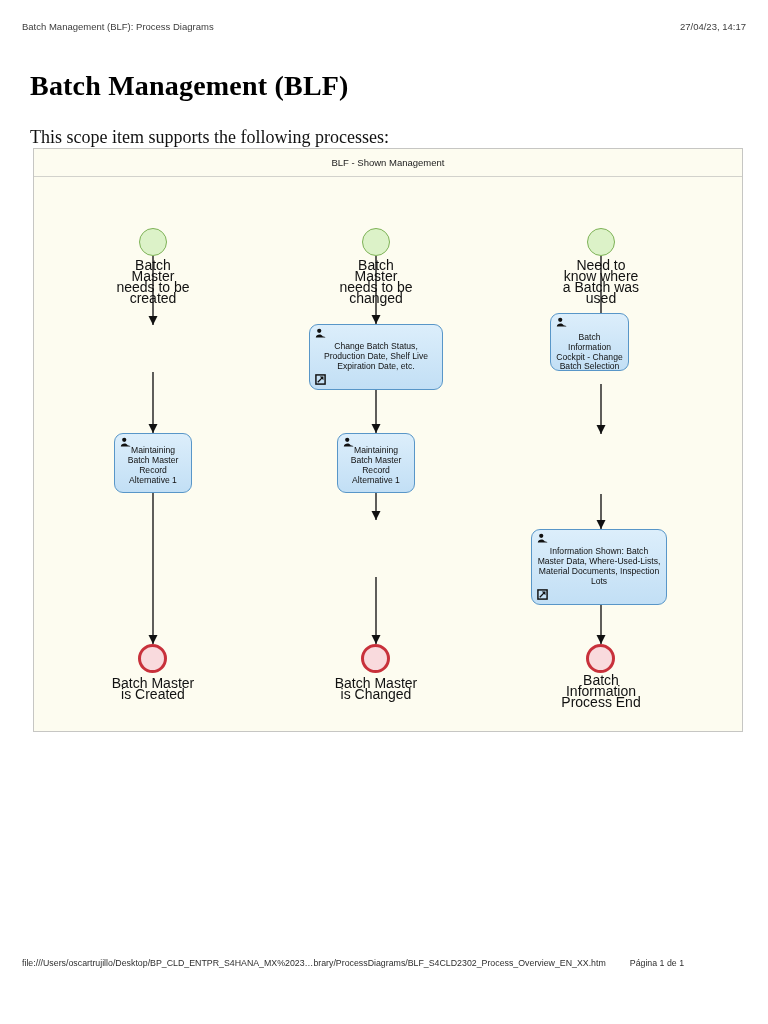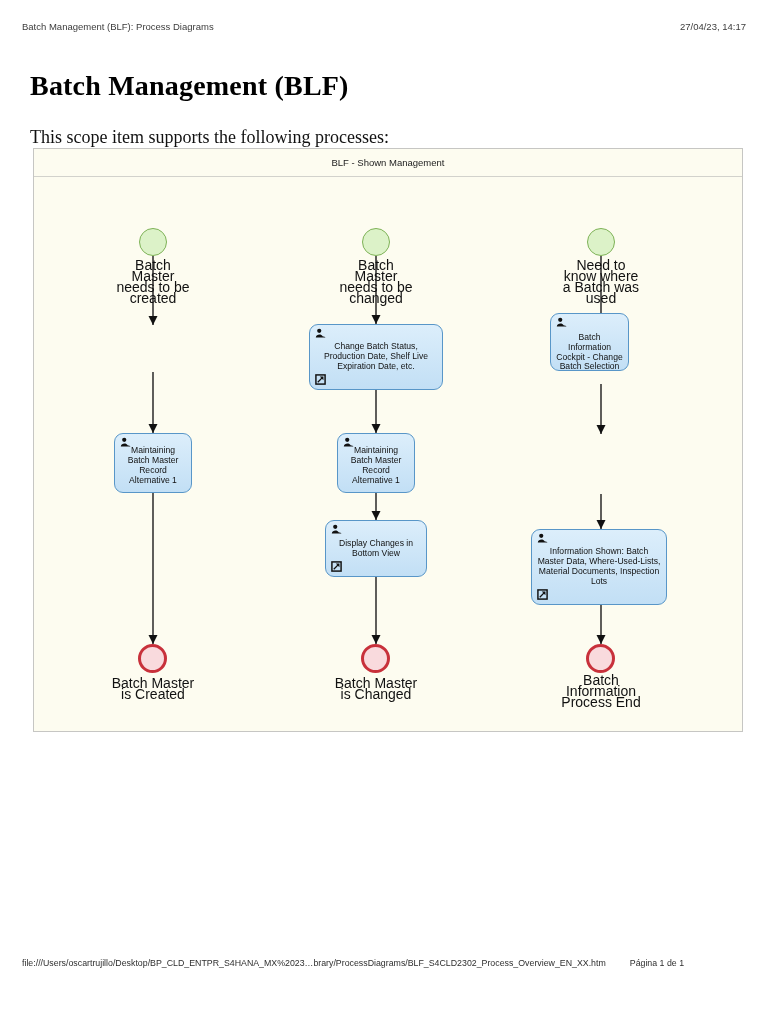--- a/index.html
+++ b/index.html
@@ -113,32 +113,20 @@
   </div>
 
   <div class="task" style="left:303px;top:284px;width:78px;height:60px;padding-top:10px;">
     <span>Maintaining Batch Master Record Alternative 1</span>
     <svg class="icon-person" viewBox="0 0 14 14">
       <circle cx="5.4" cy="3.6" r="2.7" fill="#111"></circle>
       <path d="M1,12 C1.6,7.8 8,7.2 9.6,10.4 L13,11.4 L13,12 Z" fill="#111"></path>
     </svg>
   </div>
 
-  <div class="task" style="left:291px;top:371px;width:102px;height:57px;">
-    <span>Display Changes in Bottom View</span>
-    <svg class="icon-person" viewBox="0 0 14 14">
-      <circle cx="5.4" cy="3.6" r="2.7" fill="#111"></circle>
-      <path d="M1,12 C1.6,7.8 8,7.2 9.6,10.4 L13,11.4 L13,12 Z" fill="#111"></path>
-    </svg>
-    <svg class="icon-link" viewBox="0 0 12 12">
-      <rect x="1" y="1" width="10" height="10" fill="none" stroke="#111" stroke-width="1.6"></rect>
-      <line x1="3" y1="9" x2="8" y2="4" stroke="#111" stroke-width="1.4"></line>
-      <path d="M5.2,2.8 L9.2,2.8 L9.2,6.8 Z" fill="#111"></path>
-    </svg>
-  </div>
 
   <div class="node end-event" style="left:327px;top:495px;"></div>
   <div class="event-label" style="left:297px;top:529px;width:90px;">Batch Master is Changed</div>
 
   <div class="node start-event" style="left:553px;top:79px;"></div>
   <div class="event-label" style="left:528px;top:111px;width:78px;">Need to know where a Batch was used</div>
 
   <div class="task" style="left:516px;top:164px;width:79px;height:58px;padding-top:25px;">
     <span>Batch Information Cockpit - Change Batch Selection</span>
     <svg class="icon-person" viewBox="0 0 14 14">

